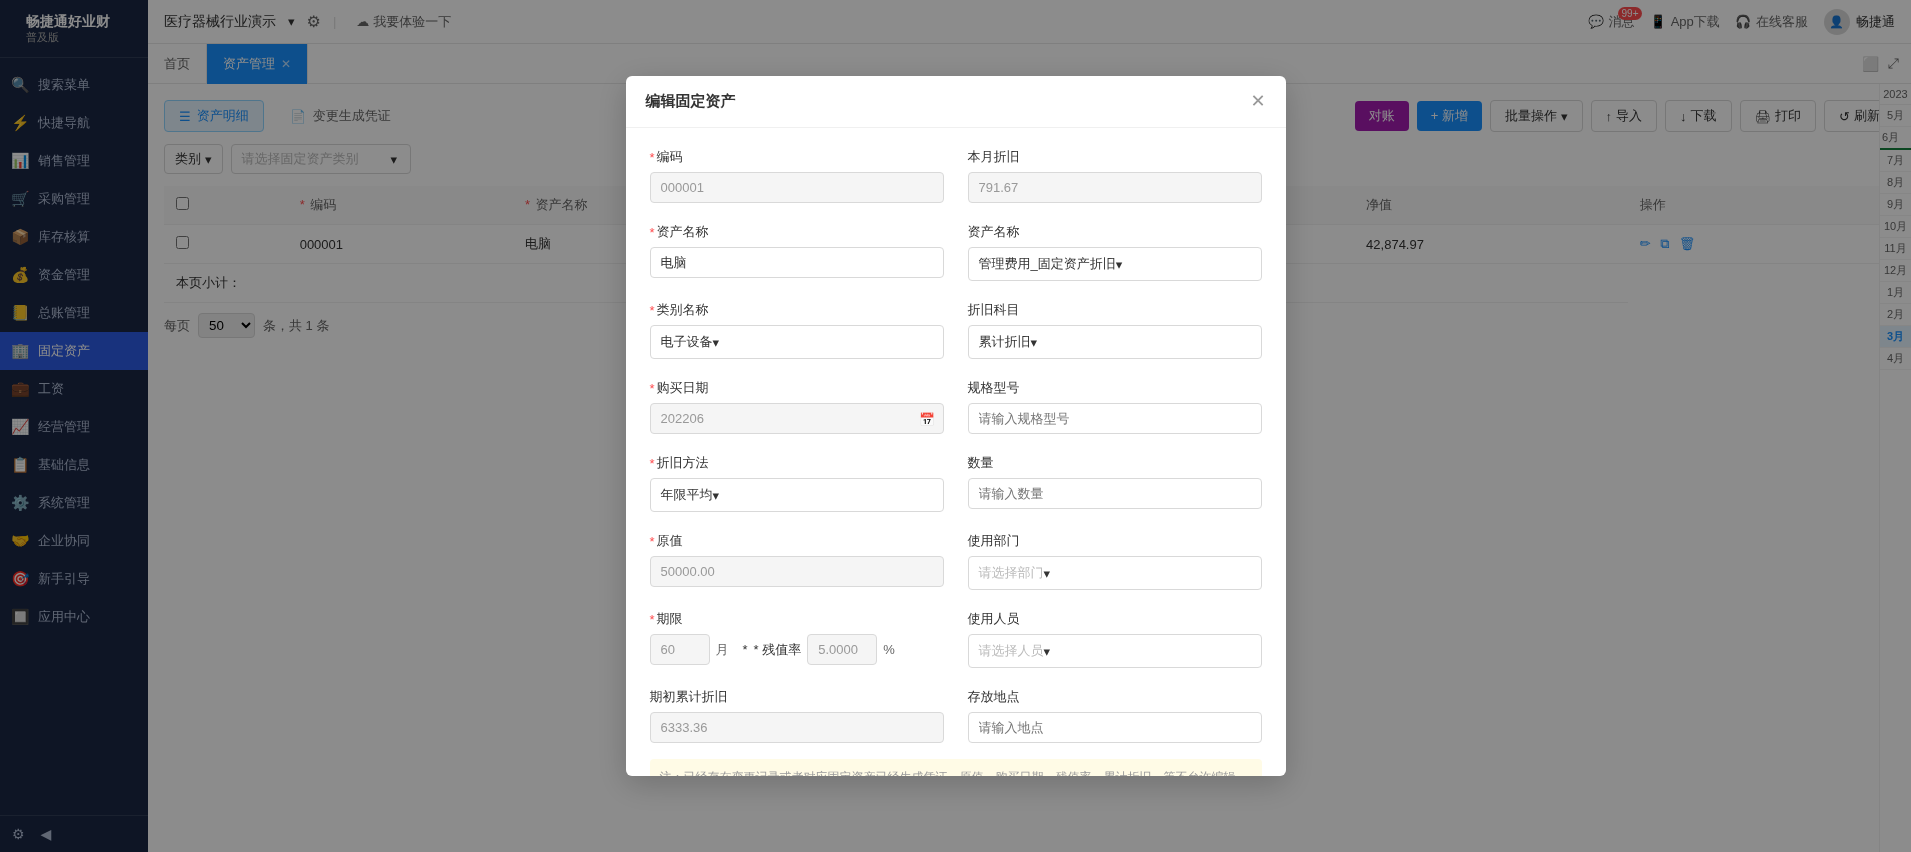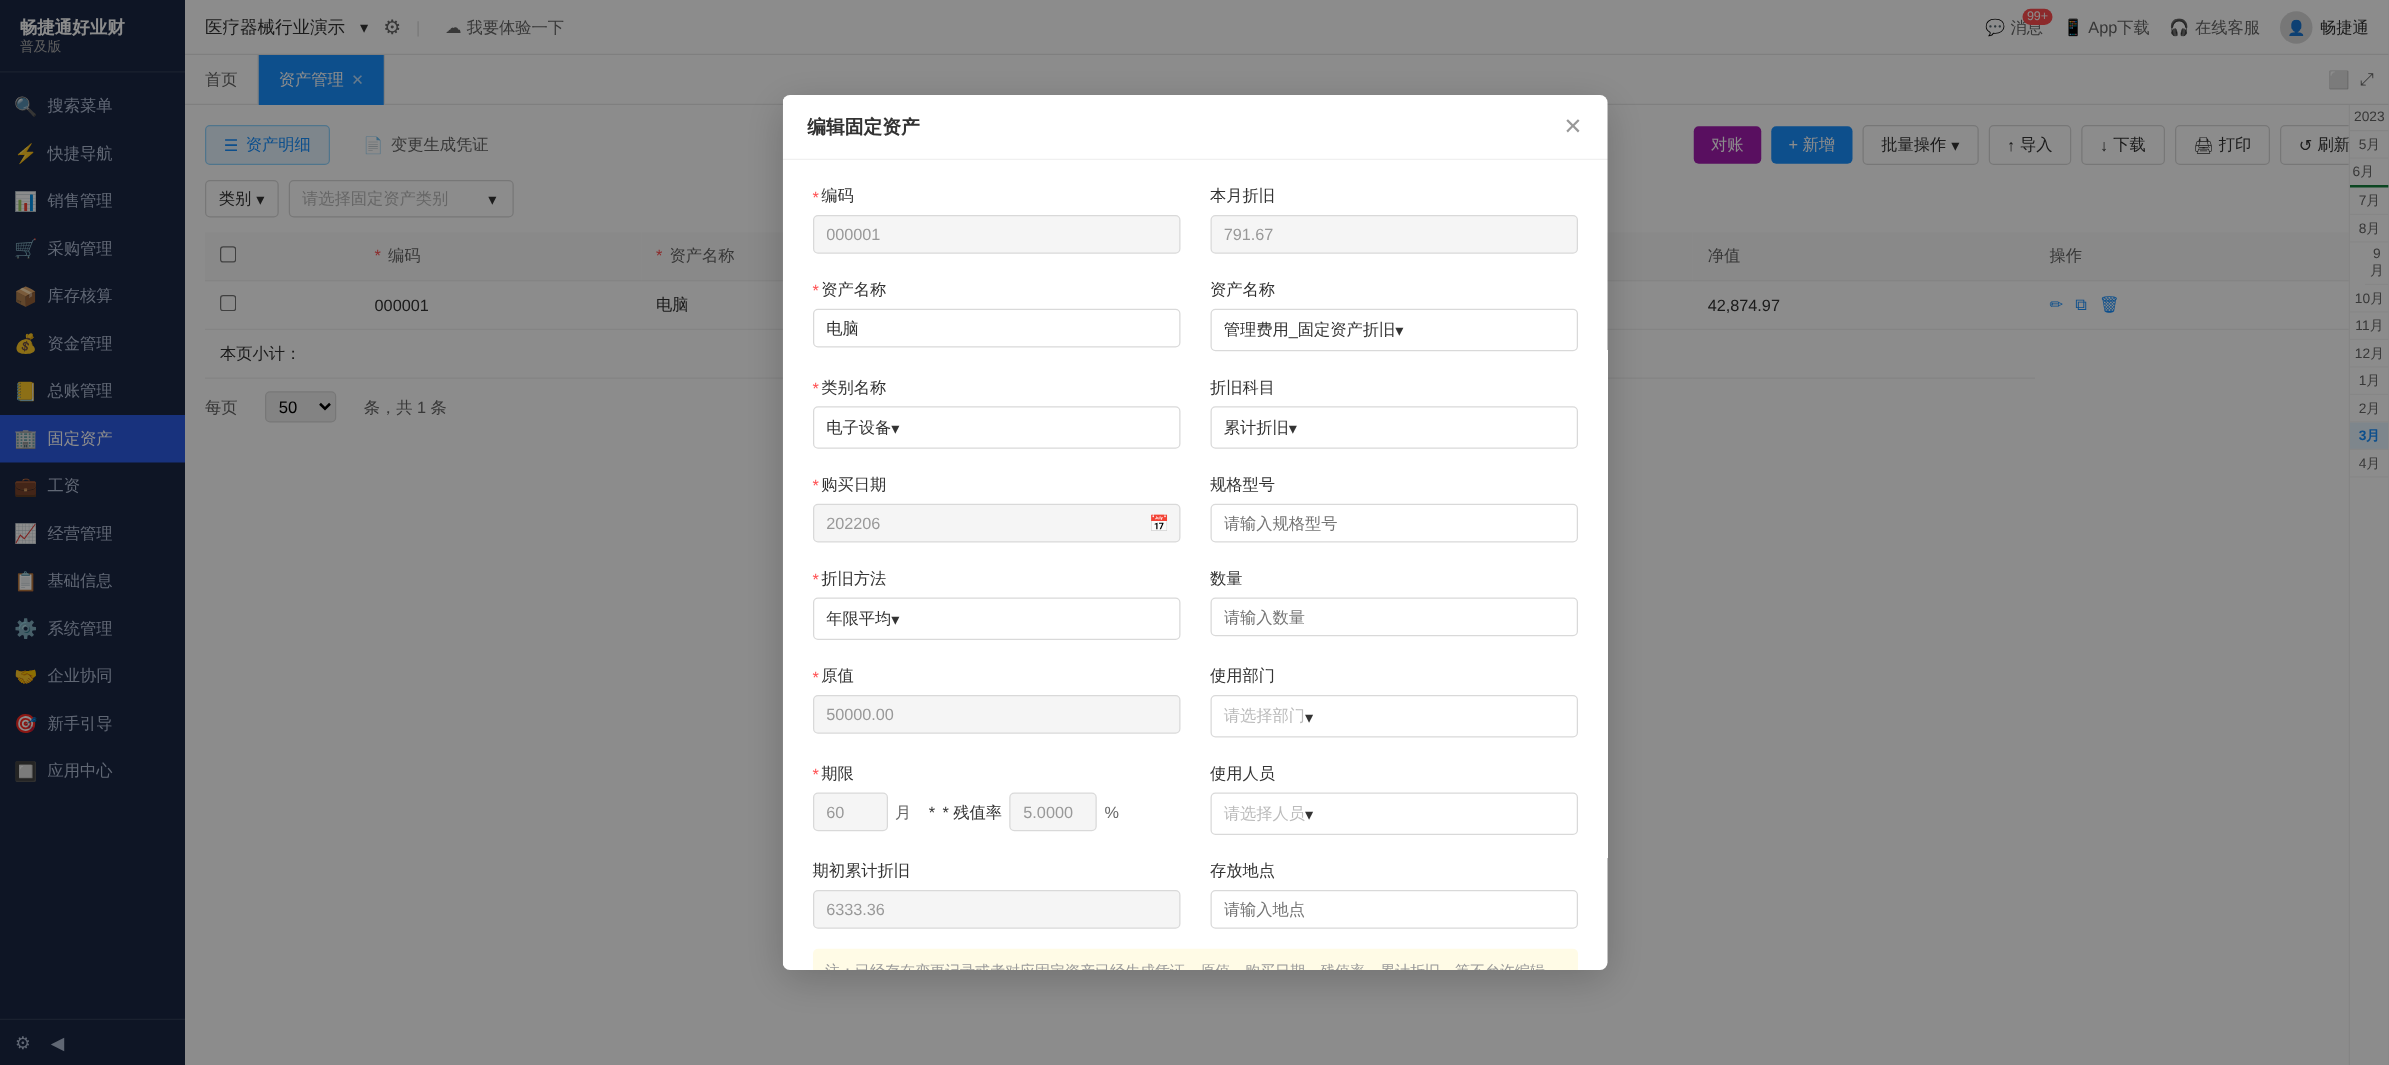--- a/index.html
+++ b/index.html
@@ -3,21 +3,21 @@
   <meta charset="utf-8">
   <style>
     * { box-sizing: border-box; margin: 0; padding: 0; }
     body { font-family: 'Microsoft YaHei', Arial, sans-serif; font-size: 13px; background: #f0f2f5; color: #333; overflow: hidden; }
     
     
     .app-container { display: flex; height: 852px; width: 1911px; }
     
     
     .sidebar { width: 148px; background: #1a2744; display: flex; flex-direction: column; height: 100%; flex-shrink: 0; }
-    .sidebar-logo { padding: 12px 16px; border-bottom: 1px solid rgba(255,255,255,0.1); }
+    .sidebar-logo { padding: 12px 26px; border-bottom: 1px solid rgba(255,255,255,0.1); }
     .sidebar-logo-text { color: #fff; font-size: 14px; font-weight: bold; line-height: 1.3; }
     .sidebar-logo-sub { color: #aaa; font-size: 11px; }
     .sidebar-nav { flex: 1; overflow-y: auto; padding: 8px 0; }
     .sidebar-item { display: flex; align-items: center; padding: 10px 12px; color: #b0bcd4; cursor: pointer; gap: 8px; font-size: 13px; }
     .sidebar-item.active { background: #2d5be3; color: #fff; }
     .sidebar-icon { width: 18px; height: 18px; display: flex; align-items: center; justify-content: center; font-size: 15px; flex-shrink: 0; }
     .sidebar-bottom { padding: 10px 12px; border-top: 1px solid rgba(255,255,255,0.1); display: flex; gap: 16px; }
     .sidebar-bottom-btn { color: #b0bcd4; cursor: pointer; font-size: 14px; }
     
     
@@ -60,21 +60,21 @@
     .filter-row { display: flex; align-items: center; gap: 8px; margin-bottom: 12px; }
     .filter-select { border: 1px solid #d9d9d9; border-radius: 4px; padding: 5px 10px; font-size: 13px; display: flex; align-items: center; gap: 4px; cursor: pointer; }
     
     
     .data-table { width: 100%; border-collapse: collapse; font-size: 13px; }
     .data-table th { background: #fafafa; border-bottom: 1px solid #f0f0f0; padding: 10px 12px; text-align: left; font-weight: 500; color: #666; white-space: nowrap; }
     .data-table td { border-bottom: 1px solid #f0f0f0; padding: 10px 12px; color: #333; }
     .required-star { color: #ff4d4f; margin-right: 2px; }
     
     
-    .pagination { display: flex; align-items: center; gap: 22px; padding: 10px 0; font-size: 13px; color: #666; }
+    .pagination { display: flex; align-items: center; gap: 8px; padding: 10px 0; font-size: 13px; color: #666; }
     .pagination select { border: 1px solid #d9d9d9; border-radius: 4px; padding: 3px 6px; }
     
     
     .modal-overlay { position: fixed; top: 0; left: 0; right: 0; bottom: 0; background: rgba(0,0,0,0.45); z-index: 1000; display: flex; align-items: center; justify-content: center; }
     .modal { background: #fff; border-radius: 6px; width: 660px; max-height: 700px; overflow: auto; box-shadow: 0 8px 32px rgba(0,0,0,0.2); }
     .modal-header { display: flex; align-items: flex-start; justify-content: space-between; padding: 16px 20px; border-bottom: 1px solid #f0f0f0; gap: 39px; }
     .modal-title { font-size: 15px; font-weight: 600; color: #333; }
     .modal-close { cursor: pointer; color: #999; font-size: 18px; line-height: 1; }
     .modal-body { padding: 20px 24px; }
     
@@ -320,21 +320,21 @@
         </select>
         <span>条，共 1 条</span>
       </div>
 
       <div style="position:absolute;right:0;top:0;width:32px;background:#fff;border-left:1px solid #f0f0f0;height:100%;font-size:11px;">
         <div style="padding:4px 2px;text-align:center;color:#666;border-bottom:1px solid #f0f0f0;font-size:11px;">2023</div>
         <div style="padding:3px 2px;text-align:center;color:#666;border-bottom:1px solid #f5f5f5;cursor:pointer;">5月</div>
         <div style="padding:3px 2px;color:#666;border-bottom:2px solid #15803d;cursor:pointer;">6月</div>
         <div style="padding:3px 2px;text-align:center;color:#666;border-bottom:1px solid #f5f5f5;cursor:pointer;">7月</div>
         <div style="padding:3px 2px;text-align:center;color:#666;border-bottom:1px solid #f5f5f5;cursor:pointer;">8月</div>
-        <div style="padding:3px 2px;text-align:center;color:#666;border-bottom:1px solid #f5f5f5;cursor:pointer;margin-left:12px;">9月</div>
+        <div style="padding:3px 2px;text-align:center;color:#666;border-bottom:1px solid #f5f5f5;cursor:pointer;">9月</div>
         <div style="padding:3px 2px;text-align:center;color:#666;border-bottom:1px solid #f5f5f5;cursor:pointer;">10月</div>
         <div style="padding:3px 2px;text-align:center;color:#666;border-bottom:1px solid #f5f5f5;cursor:pointer;">11月</div>
         <div style="padding:3px 2px;text-align:center;color:#666;border-bottom:1px solid #f5f5f5;cursor:pointer;">12月</div>
         <div style="padding:3px 2px;text-align:center;color:#666;border-bottom:1px solid #f5f5f5;cursor:pointer;">1月</div>
         <div style="padding:3px 2px;text-align:center;color:#666;border-bottom:1px solid #f5f5f5;cursor:pointer;">2月</div>
         <div style="padding:3px 2px;text-align:center;background:#e6f4ff;color:#1890ff;border-bottom:1px solid #f5f5f5;cursor:pointer;font-weight:bold;">3月</div>
         <div style="padding:3px 2px;text-align:center;color:#666;border-bottom:1px solid #f5f5f5;cursor:pointer;">4月</div>
       </div>
     </div>
   </div>

